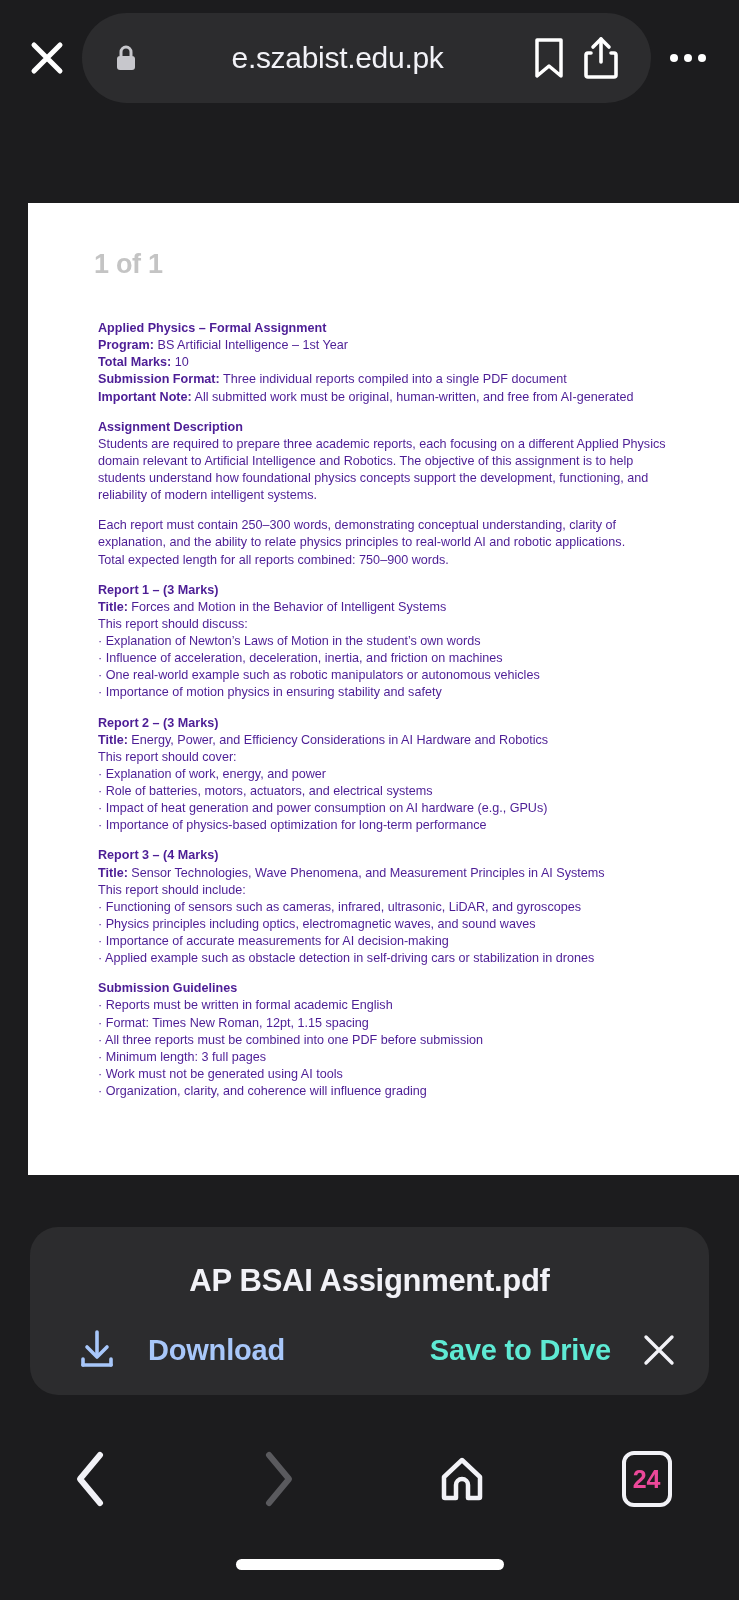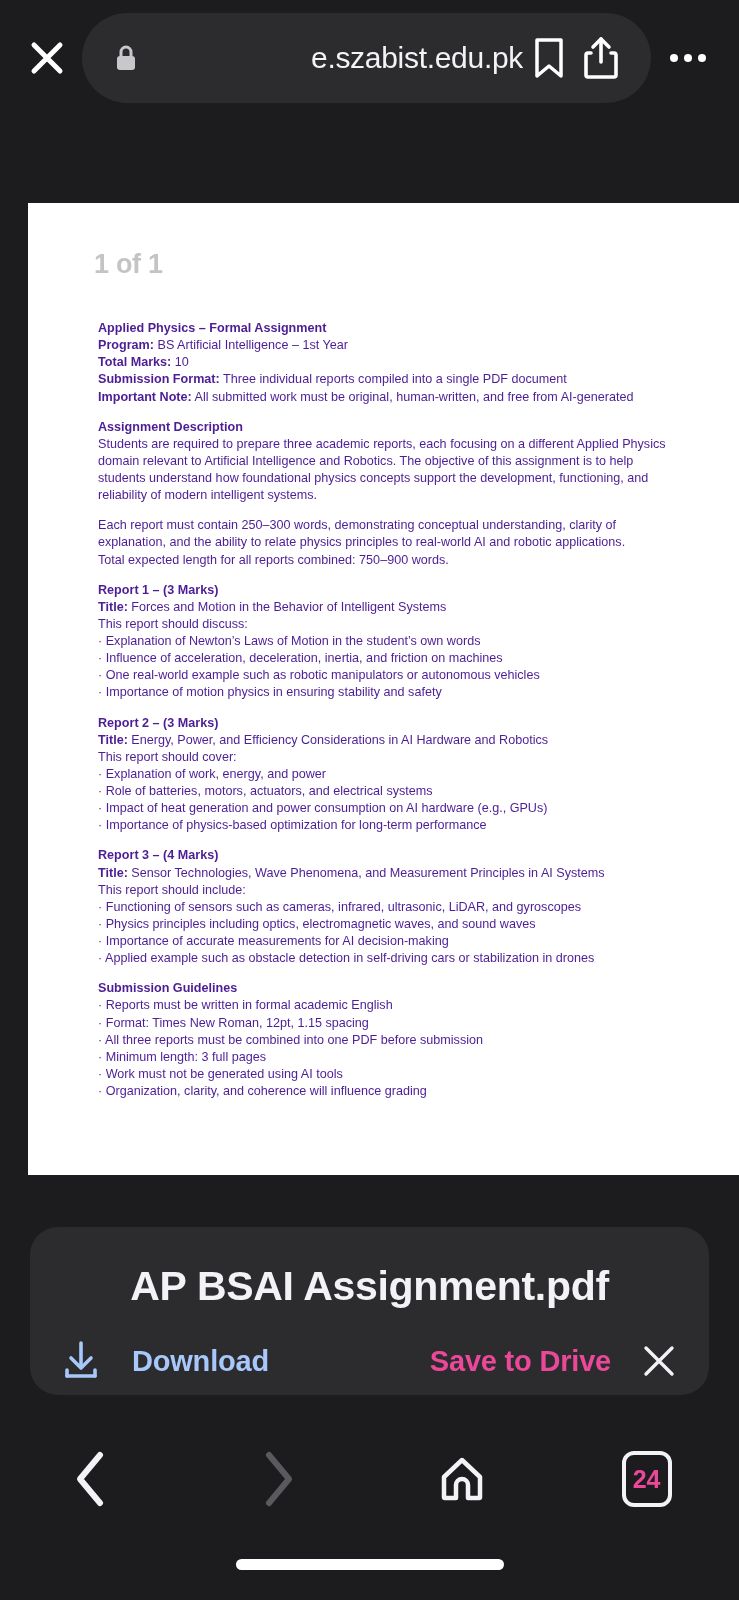--- a/index.html
+++ b/index.html
@@ -47,21 +47,21 @@
     display:flex; align-items:center; padding:0 24px 0 30px; gap:0px;
     margin-left:6px; margin-right:8px; overflow:hidden;
   }
   .lock { flex:0 0 auto; color:#c7c7cc; width:28px; display:flex; align-items:center; justify-content:center; }
   .url-text-wrap {
     flex:1 1 auto; overflow:hidden; position:relative; height:40px;
     display:flex; align-items:center; margin-left:12px;
   }
   .url-text {
     color:#f2f2f7; font-size:30px; font-weight:500; white-space:nowrap;
-    letter-spacing:-0.3px; text-align:right; width:100%;
+    letter-spacing:-0.3px; text-align:center; width:100%;
     -webkit-mask-image:linear-gradient(90deg, transparent 0, #000 26px);
     mask-image:linear-gradient(90deg, transparent 0, #000 26px);
   }
   .bookmark-btn, .share-btn {
     flex:0 0 auto; width:52px; height:52px; display:flex; align-items:center; justify-content:center;
     color:#fff;
   }
   .more-btn {
     flex:0 0 auto; width:58px; height:58px; display:flex; align-items:center; justify-content:center;
     gap:6px; color:#fff;
@@ -89,33 +89,33 @@
   
   .dl-region {
     position:absolute; top:1175px; left:0; width:739px; height:240px;
     background:#1c1c1e;
   }
   .dl-card {
     position:absolute; top:52px; left:30px; width:679px; height:168px;
     background:#2c2c2e; border-radius:28px;
   }
   .dl-title {
-    text-align:center; color:#f2f2f7; font-size:41px; font-weight:bold;
+    text-align:center; color:#f2f2f7; font-size:31px; font-weight:bold;
     margin-top:36px; letter-spacing:-0.3px;
   }
   .dl-actions {
-    display:flex; align-items:center; margin-top:28px; padding:0 32px 0 28px;
+    display:flex; align-items:center; margin-top:28px; padding:0 32px 0 44px;
   }
   .dl-icon { width:46px; height:46px; color:#a8c7fa; flex:0 0 auto; }
   .dl-download {
     color:#a8c7fa; font-size:29px; font-weight:bold; margin-left:28px; letter-spacing:-0.2px;
   }
   .dl-spacer { flex:1 1 auto; }
   .dl-save {
-    color:#ec4899; font-size:29px; font-weight:bold; letter-spacing:-0.2px;
+    color:#5eead4; font-size:29px; font-weight:bold; letter-spacing:-0.2px;
   }
   .dl-close { margin-left:30px; color:#f2f2f7; width:36px; height:36px; flex:0 0 auto; }
 
   
   .navbar {
     position:absolute; top:1415px; left:0; width:739px; height:128px;
     display:flex; align-items:center; background:#1c1c1e;
   }
   .nav-item { flex:1 1 0; display:flex; align-items:center; justify-content:center; height:100%; }
   .nav-back svg { color:#f2f2f7; }

